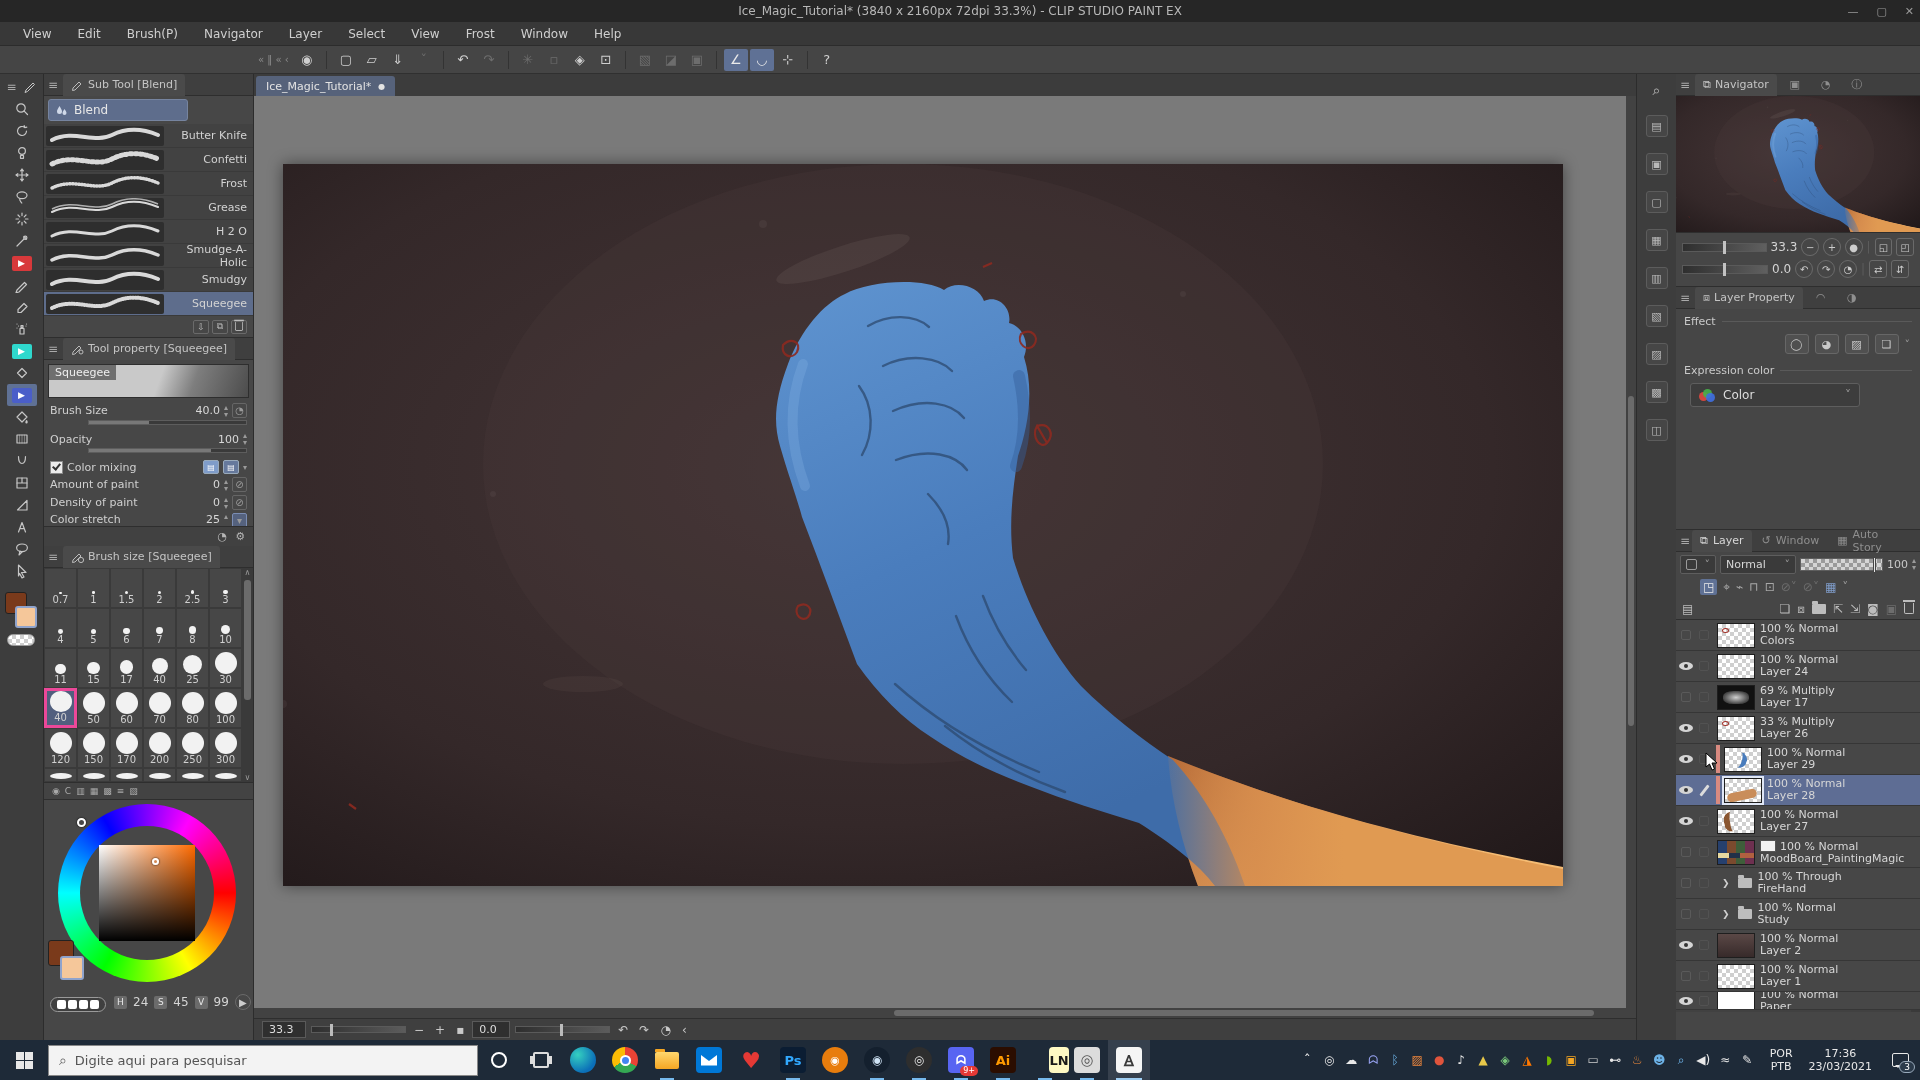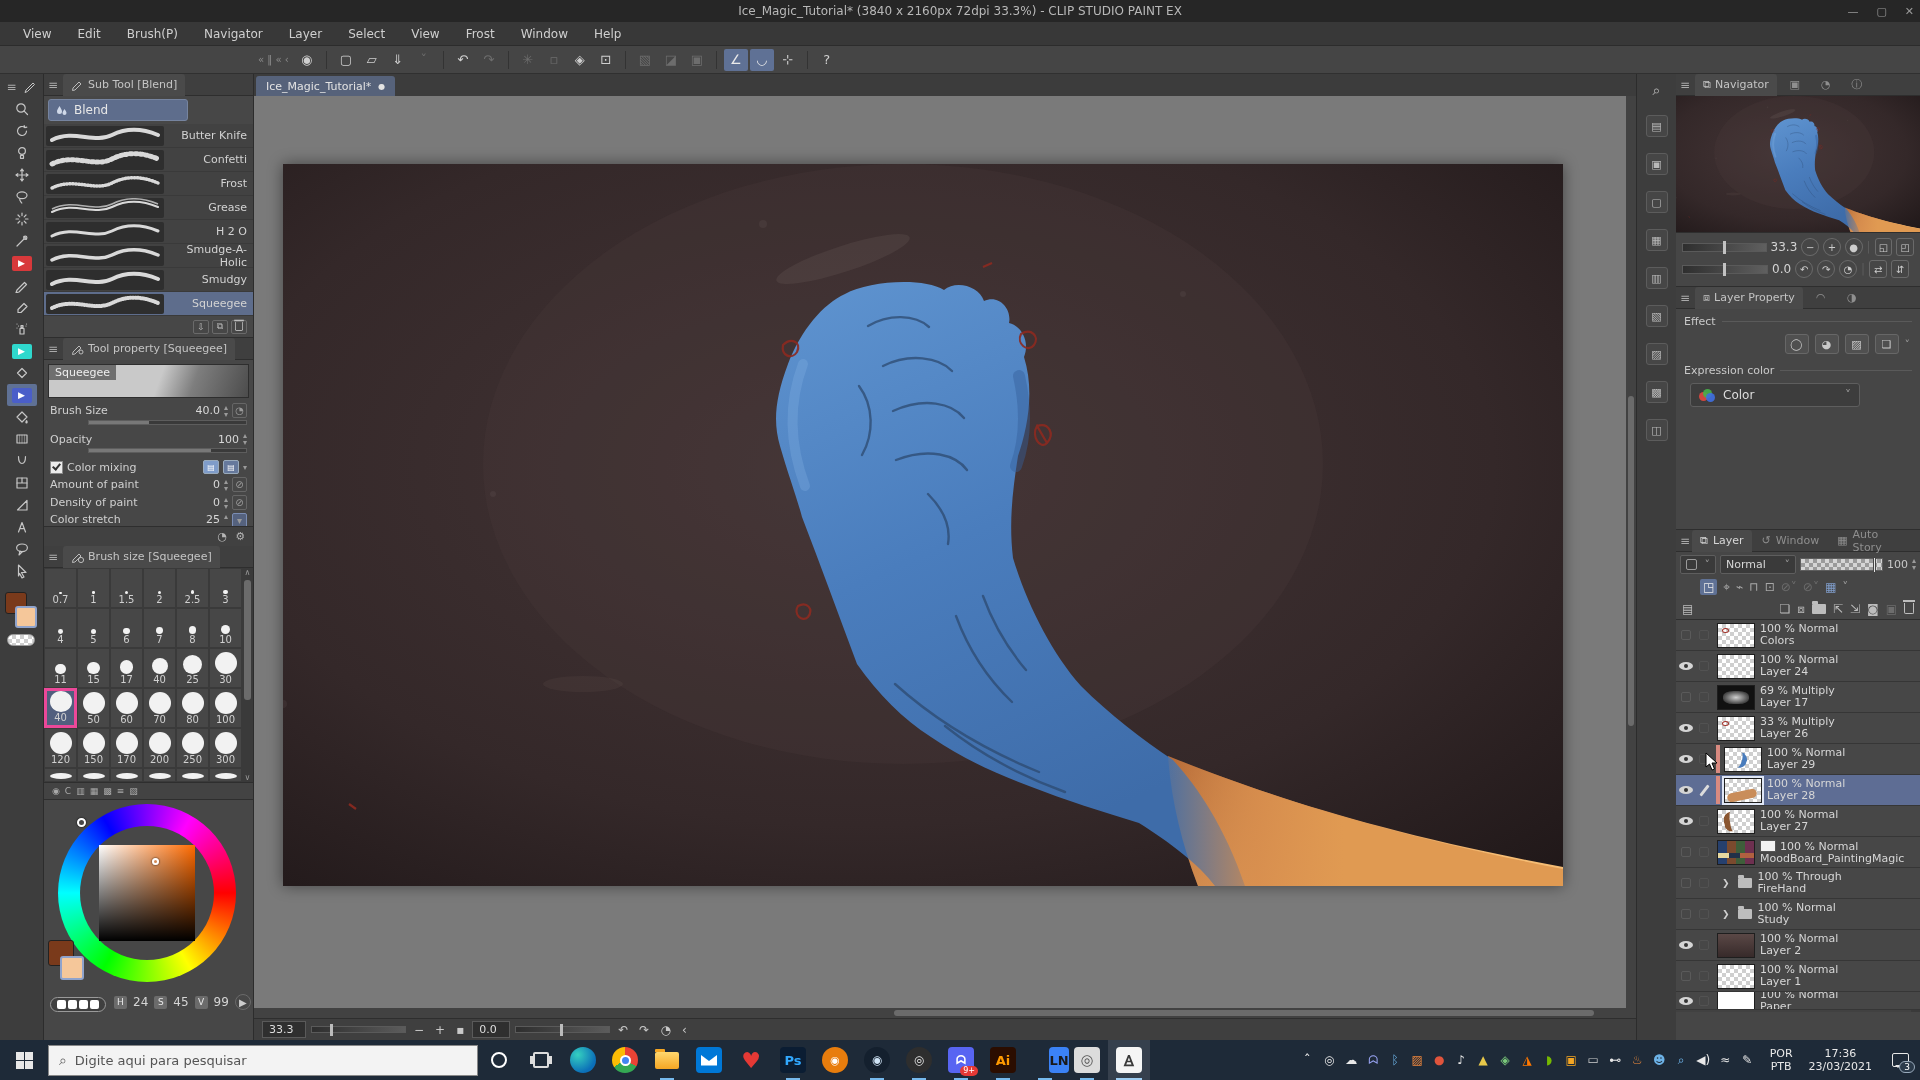--- a/index.html
+++ b/index.html
@@ -1188,21 +1188,21 @@
           <span class="appsq" style="background:#2e2e2e;border-radius:50%;color:#e8e8e8;font-size:12px">◎</span>
         </div>
         <div class="tbic running">
           <span class="appsq" style="background:#5865f2;color:#fff;font-size:12px">ᗣ</span>
           <span class="badge">9+</span>
         </div>
         <div class="tbic running">
           <span class="appsq" style="background: rgb(43, 13, 0); color: rgb(255, 154, 0);">Ai</span>
         </div>
         <div class="tbic running">
-          <span class="appsq" style="background: #3b82f6; color: rgb(26, 26, 26); margin-left: 28px;">LN</span>
+          <span class="appsq" style="background: #fef9c3; color: rgb(26, 26, 26); margin-left: 28px;">LN</span>
         </div>
         <div class="tbic running">
           <span class="appsq" style="background:#dcdcdc;color:#555;font-size:15px">◎</span>
         </div>
         <div class="tbic active">
           <span class="appsq" style="background:#f5f5f5;color:#3a3a3a;font-size:15px;font-weight:bold">Ꙙ</span>
         </div>
       </div>
     <div id="tray">
         <span class="tric" style="font-size: 14px;">ˆ</span>

